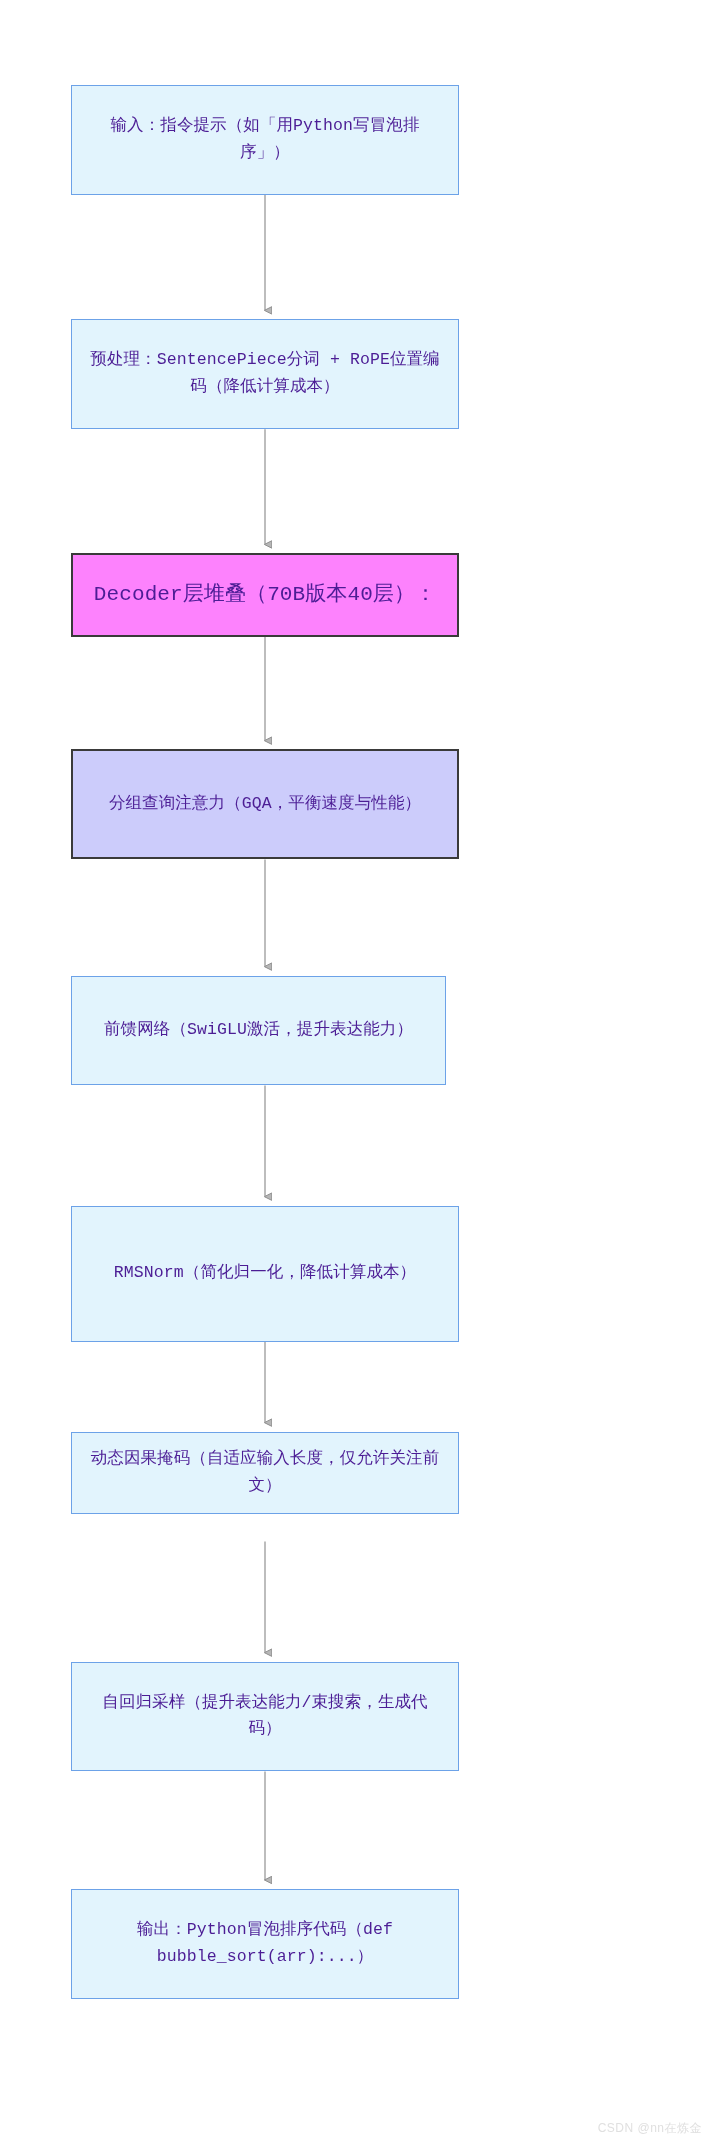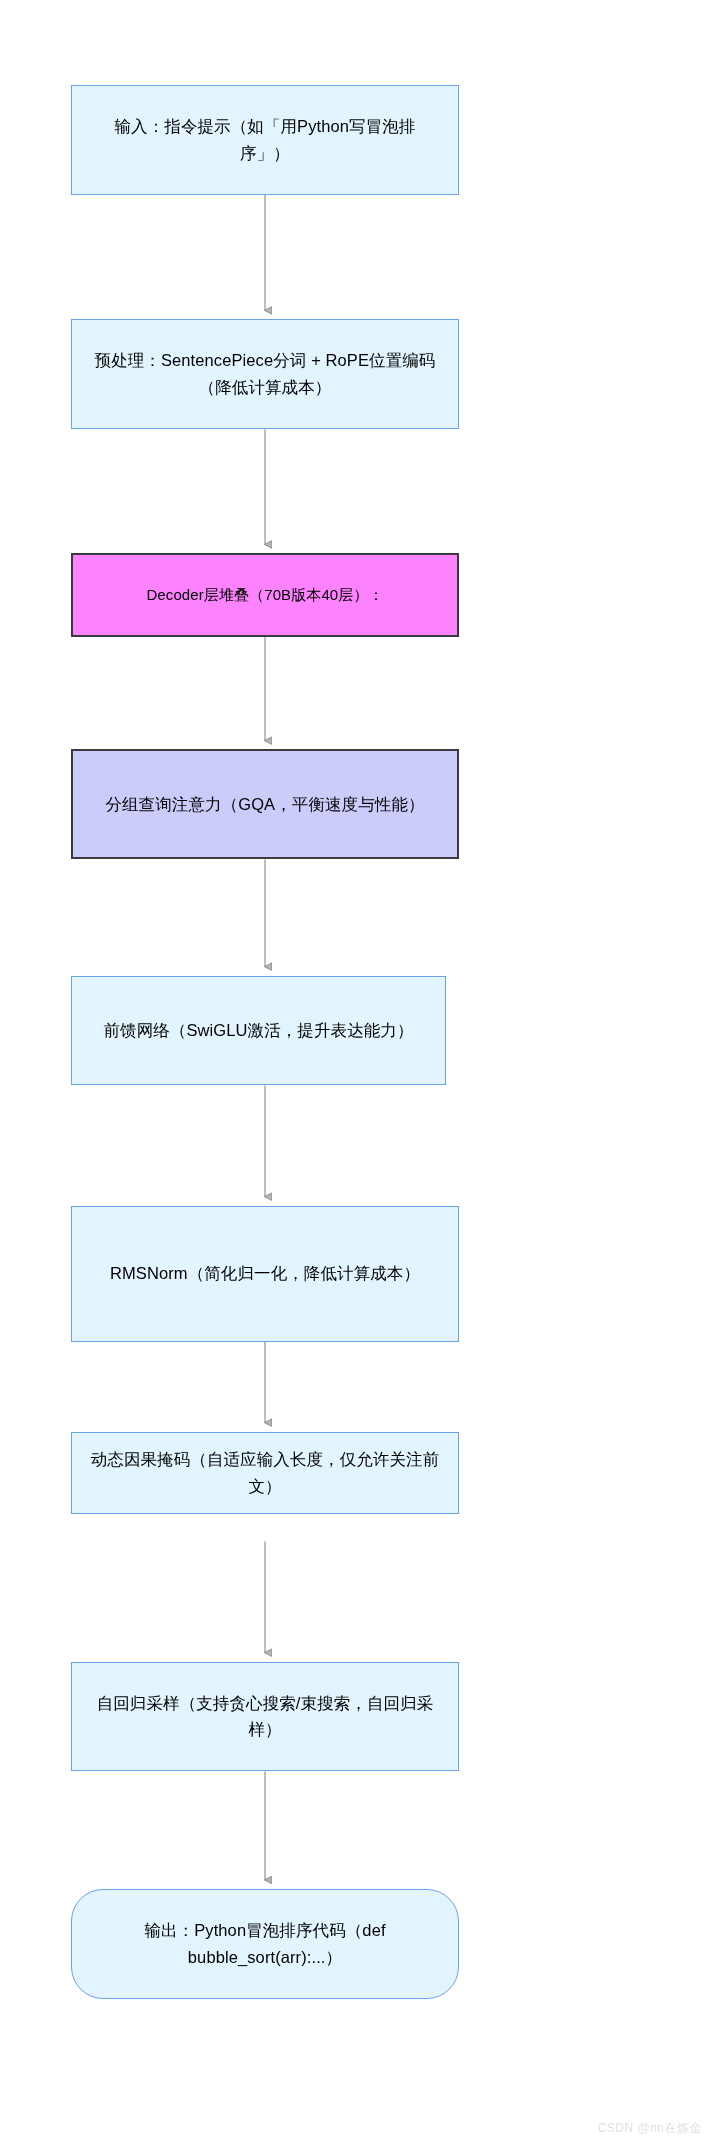--- a/index.html
+++ b/index.html
@@ -26,35 +26,36 @@
     left: 71px;
     width: 388px;
     box-sizing: border-box;
     display: flex;
     align-items: center;
     justify-content: center;
     text-align: center;
     padding: 6px 18px;
     font-size: 16.5px;
     line-height: 1.62;
-    color: #000000;
+    color: #4c1d95;
     letter-spacing: 0.1px;
+    font-family: Liberation Mono, monospace;
   }
   .node .label {
     display: block;
     width: 100%;
   }
   .node-blue {
     background: #e2f4fd;
     border: 1px solid #6ca2e8;
   }
   .node-pink {
     background: #fd82fd;
     border: 2px solid #3a3a3a;
-    font-size: 15px;
+    font-size: 21px;
   }
   .node-purple {
     background: #ccccfb;
     border: 2px solid #3a3a3a;
   }
   .connector {
     position: absolute;
     left: 0;
     top: 0;
     width: 712px;
@@ -109,21 +110,21 @@
       <div class="node node-blue" style="top: 975.535px; height: 109.897px; left: 71px; width: 375px;">
         <span class="label">前馈网络（SwiGLU激活，提升表达能力）</span>
       </div>
       <div class="node node-blue" style="top: 1205.56px; height: 136px; left: 71px; width: 388px;">
         <span class="label">RMSNorm（简化归一化，降低计算成本）</span>
       </div>
       <div class="node node-blue" style="top: 1431.53px; height: 82px; left: 71px; width: 388px;">
         <span class="label">动态因果掩码（自适应输入长度，仅允许关注前文）</span>
       </div>
       <div class="node node-blue" style="top: 1661.56px; height: 109.897px; left: 71px; width: 388px;">
-        <span class="label">自回归采样（支持贪心搜索/束搜索，自回归采样）</span>
+        <span class="label">自回归采样（提升表达能力/束搜索，生成代码）</span>
       </div>
-      <div class="node node-blue" style="top: 1888.89px; height: 109.897px; left: 71px; width: 388px; border-radius: 32px;">
+      <div class="node node-blue" style="top: 1888.89px; height: 109.897px; left: 71px; width: 388px;">
         <span class="label">输出：Python冒泡排序代码（def bubble_sort(arr):...）</span>
       </div>
     </div>
 </div>
 
 <div class="watermark">CSDN @nn在炼金</div>
 
 </body></html>

